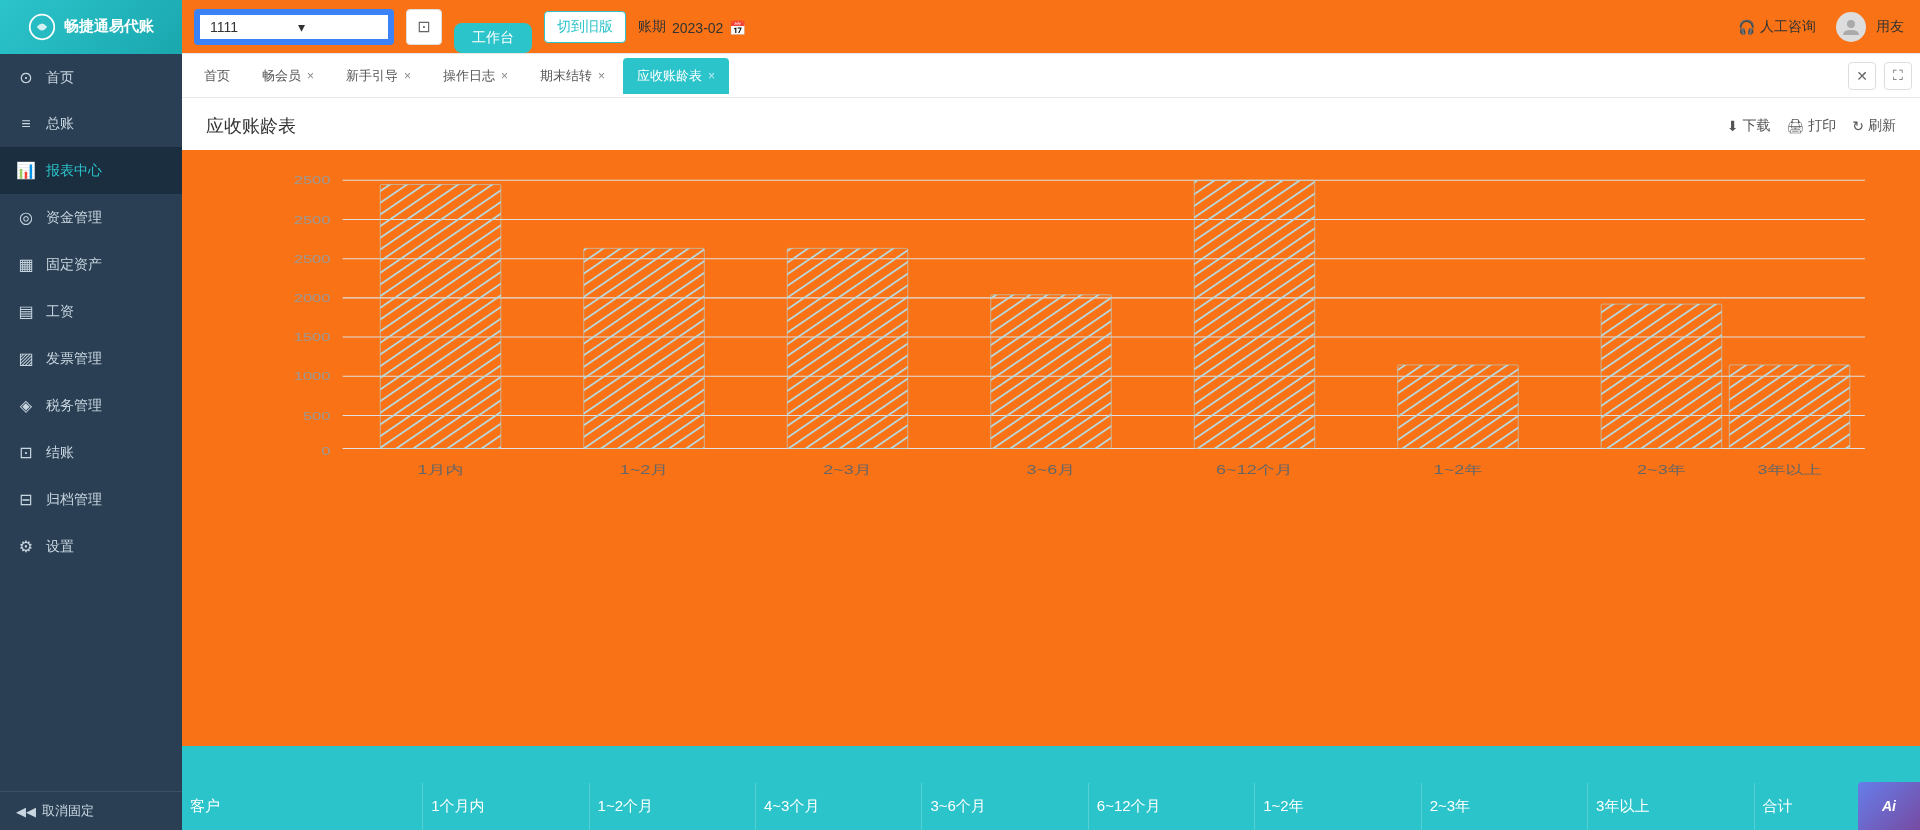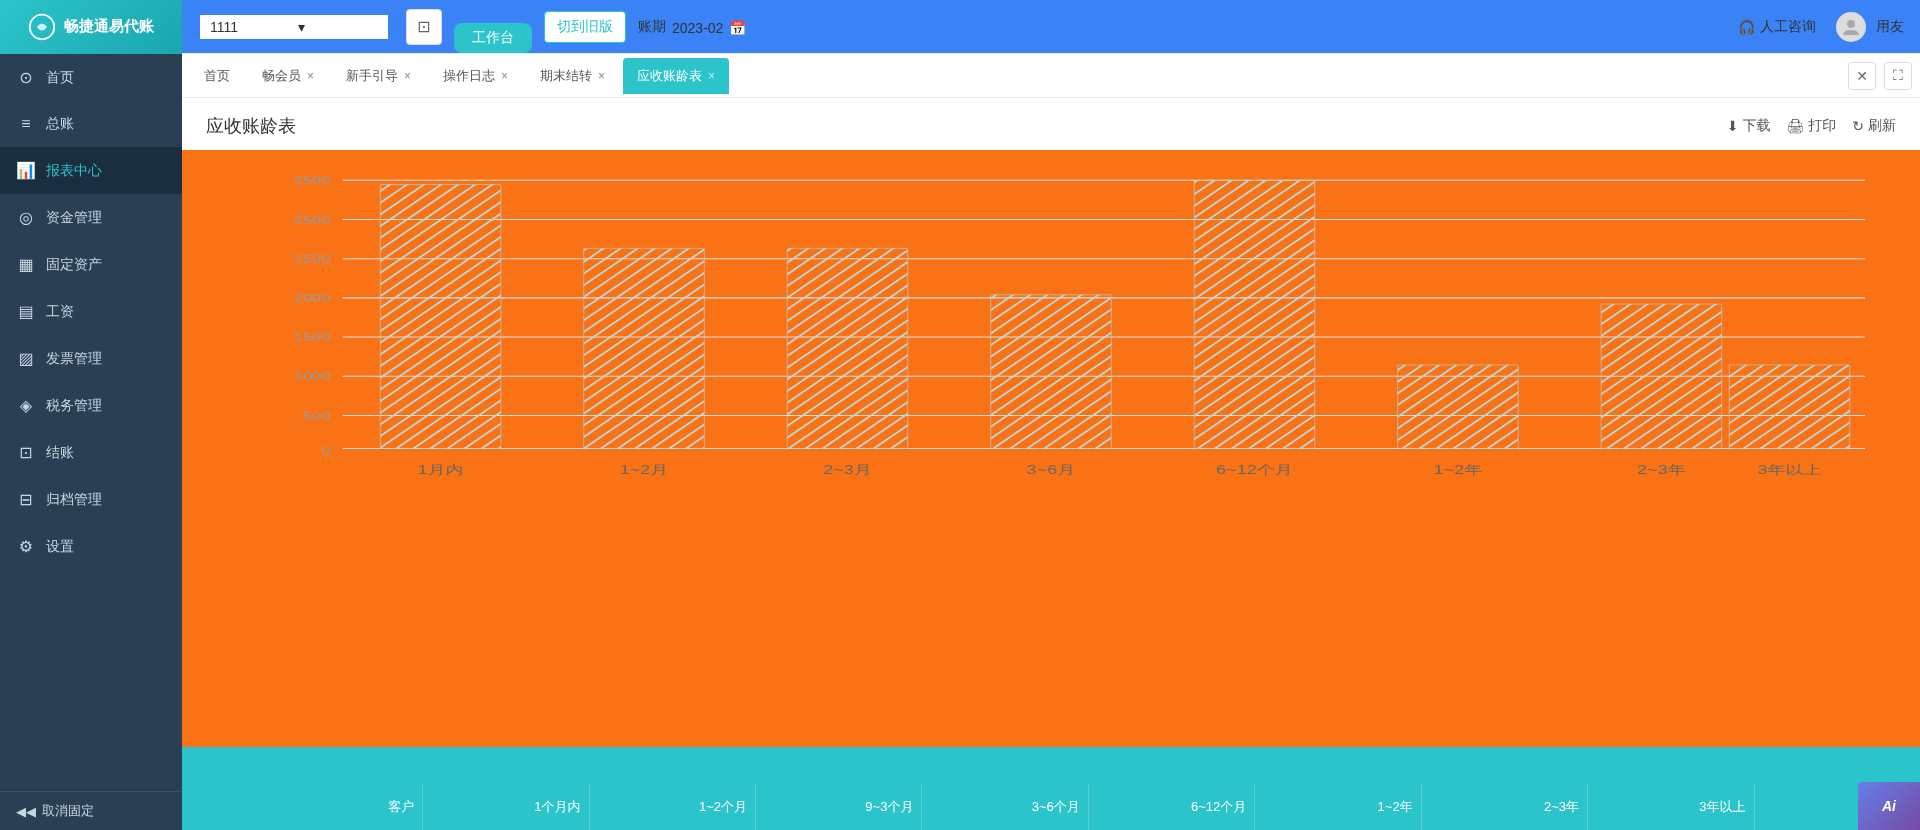--- a/index.html
+++ b/index.html
@@ -1,21 +1,21 @@
 <!DOCTYPE html>
 <html><head>
   <meta charset="utf-8">
   <style>
     * { box-sizing: border-box; margin: 0; padding: 0; }
     body { font-family: 'Microsoft YaHei', sans-serif; background: #f5f7fa; display: flex; flex-direction: column; height: 830px; overflow: hidden; }
 
     
     .top-header {
       height: 54px;
-      background: #3b82f6;
+      background: #f97316;
       display: flex;
       align-items: center;
       padding: 0 16px;
       border-bottom: 1px solid #e8e8e8;
       flex-shrink: 0;
       gap: 12px;
     }
     .logo-area {
       width: 182px;
       background: linear-gradient(135deg, #2cc4cb, #1aa7ae);
@@ -271,23 +271,23 @@
 
     
     .table-header {
       background: #2cc4cb;
       display: flex;
       flex-shrink: 0;
     }
     .table-header-cell {
       flex: 1;
       padding: 14px 8px;
-      text-align: right;
+      text-align: left;
       color: #fff;
-      font-size: 13px;
+      font-size: 15px;
       border-right: 1px solid rgba(255,255,255,0.2);
       margin-top: 37px;
     }
     .table-header-cell:first-child { flex: 1.5; }
     .table-header-cell:last-child { border-right: none; }
 
     
     .ai-badge {
       position: fixed;
       bottom: 0;
@@ -515,21 +515,21 @@
             <text x="1040" y="295" text-anchor="middle" font-size="12" fill="#666">3年以上</text>
 
           </svg>
         </div>
       </div>
 
       <div class="table-header" id="table-header-row">
       <div class="table-header-cell">客户</div>
           <div class="table-header-cell">1个月内</div>
           <div class="table-header-cell">1~2个月</div>
-          <div class="table-header-cell">9~3个月</div>
+          <div class="table-header-cell">4~3个月</div>
           <div class="table-header-cell">3~6个月</div>
           <div class="table-header-cell">6~12个月</div>
           <div class="table-header-cell">1~2年</div>
           <div class="table-header-cell">2~3年</div>
           <div class="table-header-cell">3年以上</div>
           <div class="table-header-cell">合计</div>
         </div>
 
     </div>
   </div>

